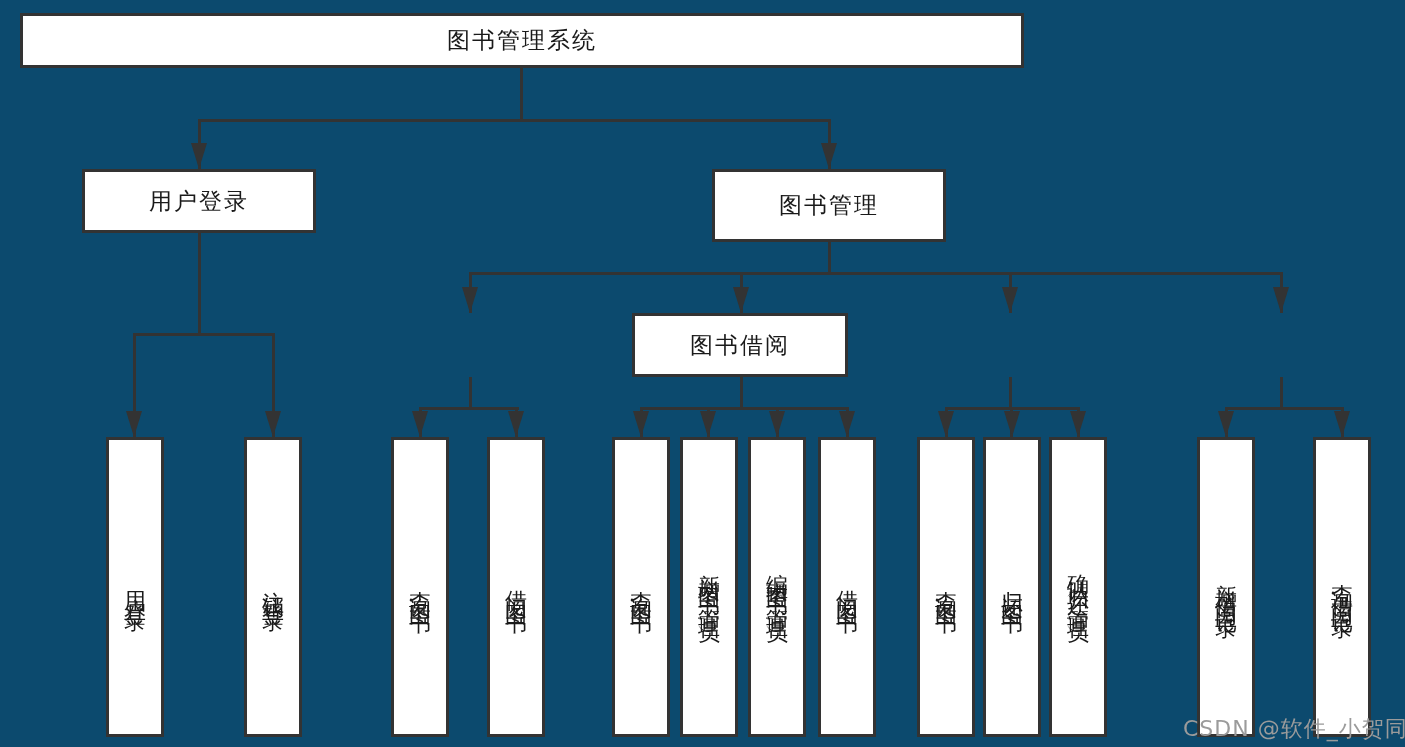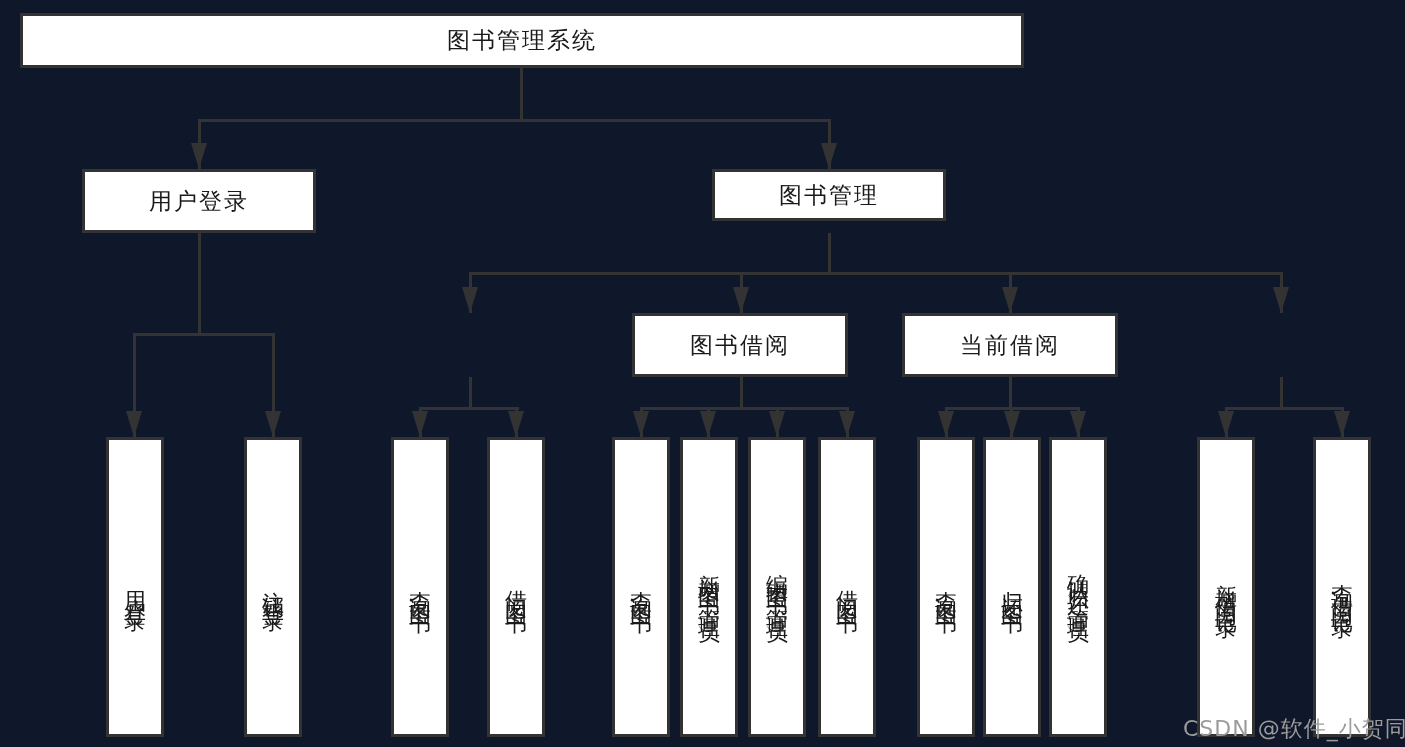--- a/index.html
+++ b/index.html
@@ -1,18 +1,18 @@
 <!DOCTYPE html>
 <html><head>
 <meta charset="utf-8">
 <style>
   html,body{margin:0;padding:0;background:#ffffff;}
   body{font-family:"DejaVu Sans","Liberation Sans",sans-serif;}
   .canvas{
-    position:relative;width:1405px;height:747px;background:#0f172a;overflow:hidden;
+    position:relative;width:1405px;height:747px;background:#0c4a6e;overflow:hidden;
     color:#1a1a1a;
   }
   
   .node{
     position:absolute;box-sizing:border-box;background:#ffffff;
     border:3px solid #333333;display:flex;align-items:center;justify-content:center;
   }
   .node .lbl{
     font-size:23px;letter-spacing:2px;color:#1a1a1a;white-space:nowrap;
   }
@@ -105,29 +105,26 @@
   <div class="arrow" style="left:1218px;top:411px"></div>
   <div class="arrow" style="left:1334px;top:411px"></div>
 
   <div class="node" style="left:20px;top:13px;width:1004px;height:55px">
     <span class="lbl">图书管理系统</span>
   </div>
 
   <div class="node" style="left:82px;top:169px;width:234px;height:64px">
     <span class="lbl">用户登录</span>
   </div>
-  <div class="node" style="left:712px;top:169px;width:234px;height:52px">
+  <div class="node" style="left:712px;top:169px;width:234px;height:73px">
     <span class="lbl">图书管理</span>
   </div>
 
   <div class="node" style="left:632px;top:313px;width:216px;height:64px">
     <span class="lbl">图书借阅</span>
-  </div>
-  <div class="node" style="left:902px;top:313px;width:216px;height:64px">
-    <span class="lbl">当前借阅</span>
   </div>
 
   <div class="leaf" style="left:106px">
     <span class="vlbl">用户登录</span>
   </div>
   <div class="leaf" style="left:244px">
     <span class="vlbl">注销登录</span>
   </div>
 
   <div class="leaf" style="left:391px">

